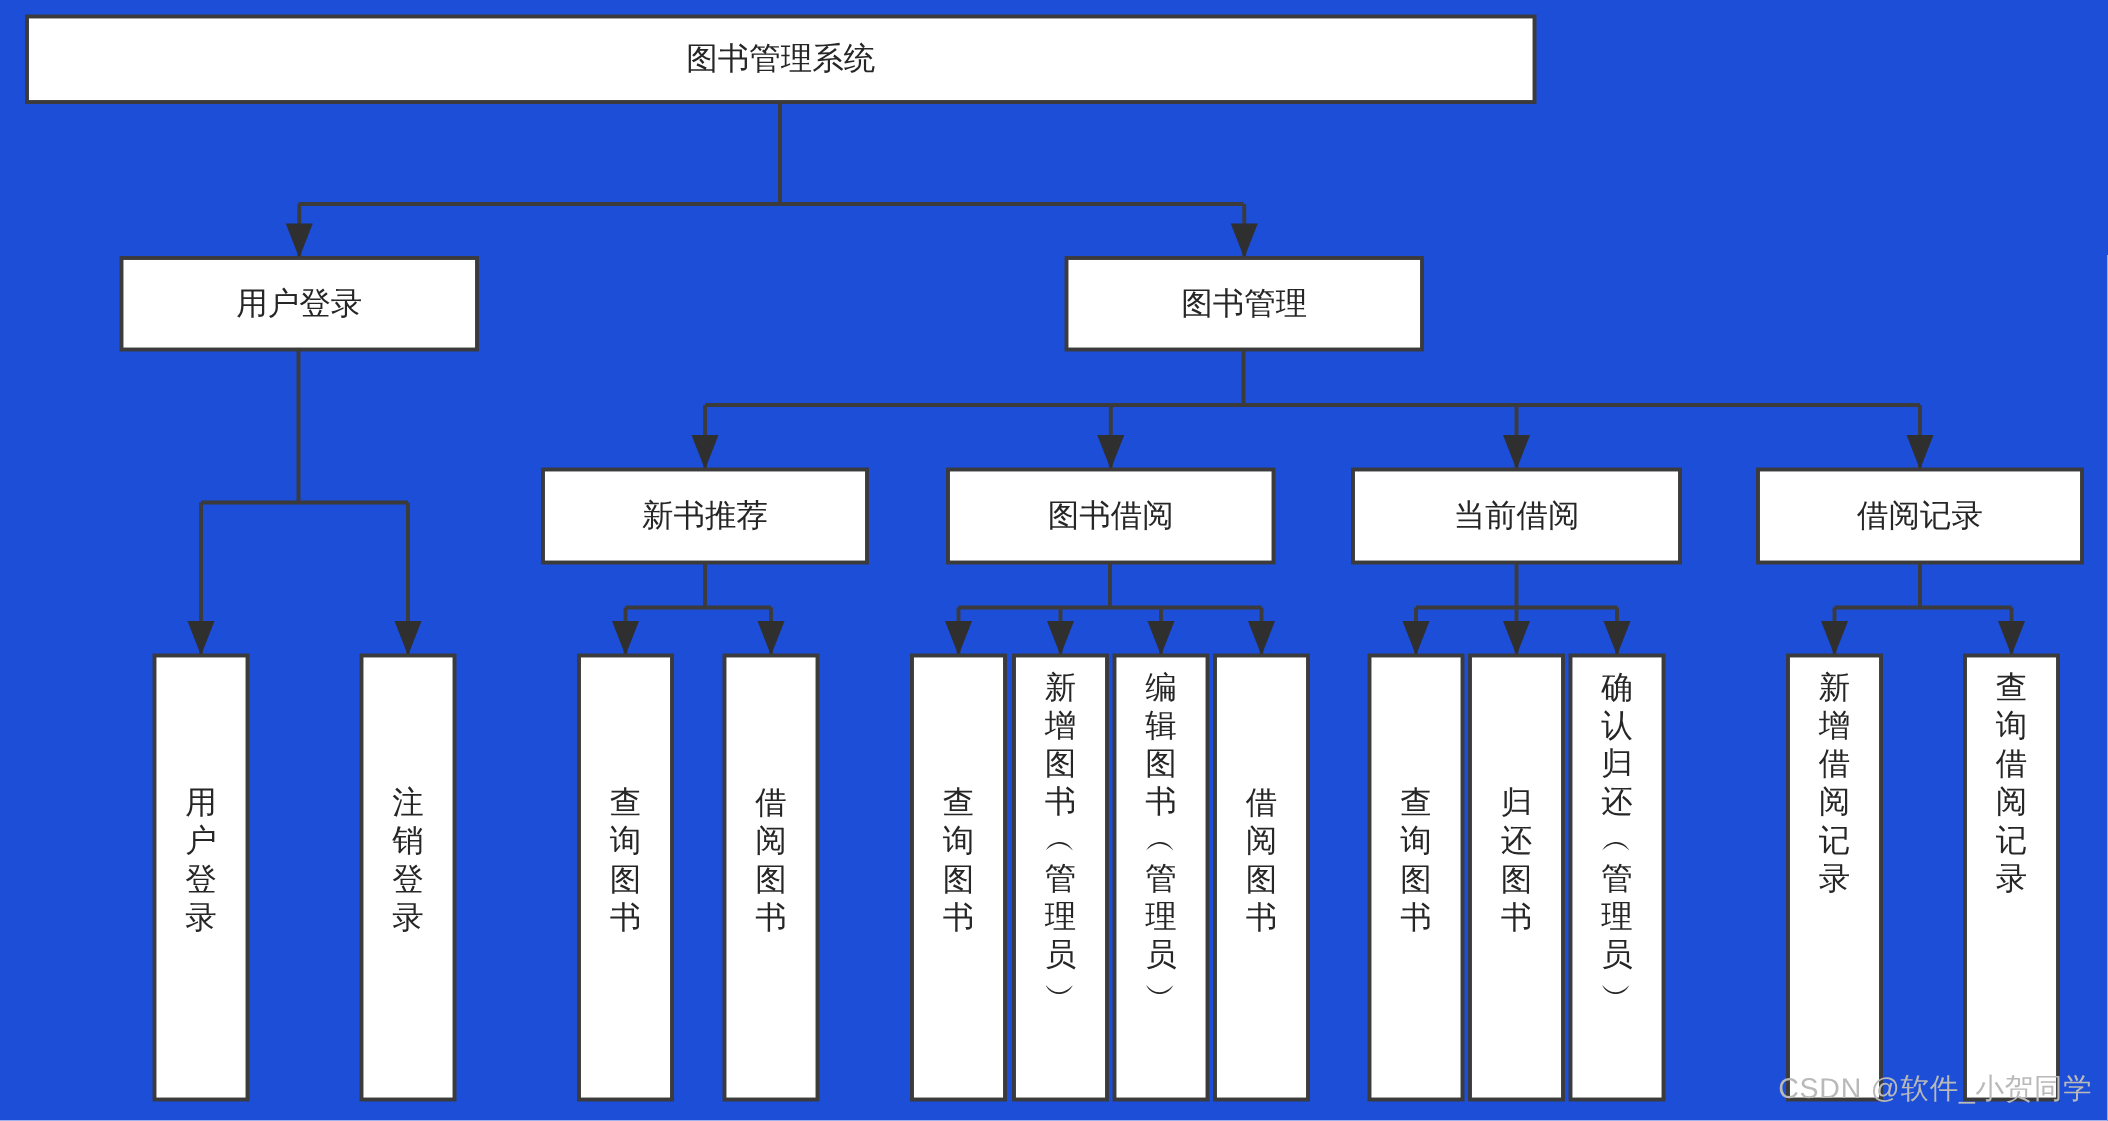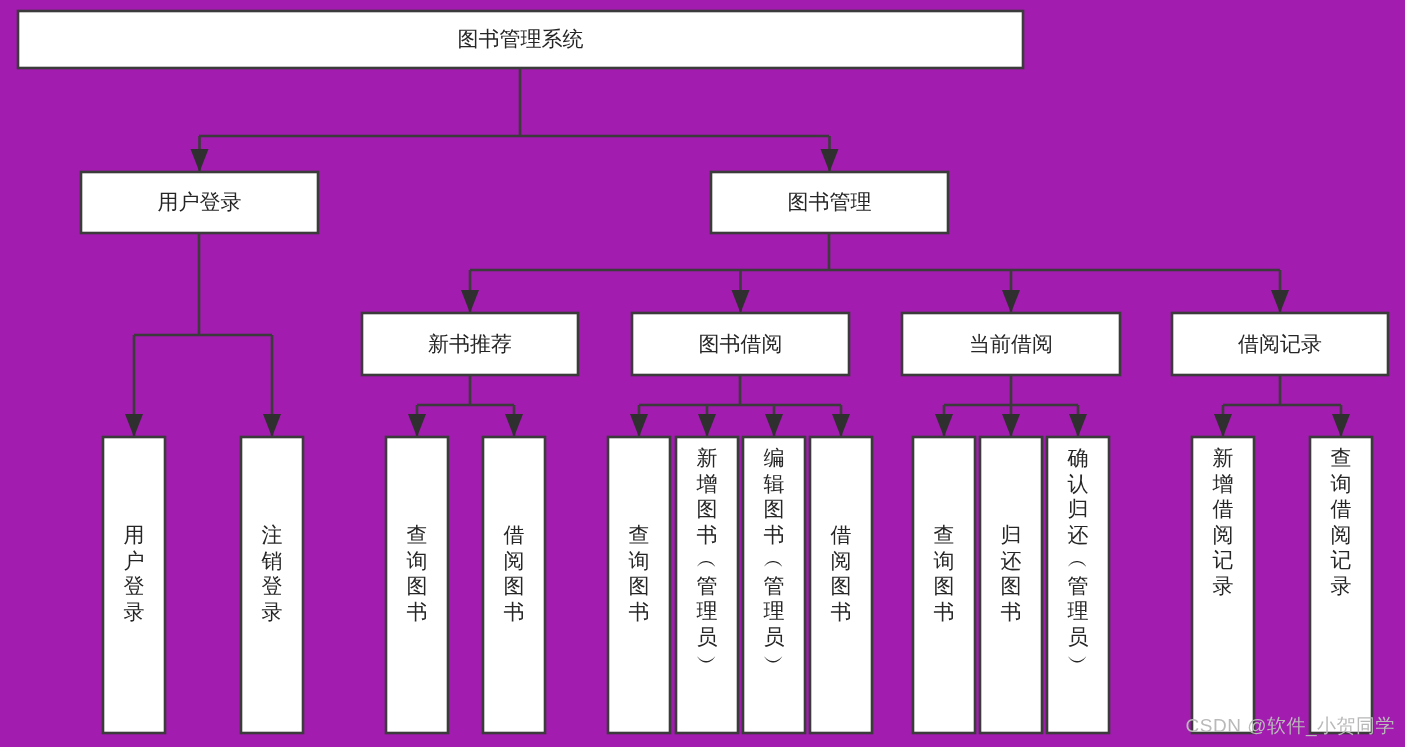--- a/index.html
+++ b/index.html
@@ -8,21 +8,21 @@
     padding: 0;
     background: #ffffff;
   }
   body {
     font-family: "Liberation Sans", "DejaVu Sans", sans-serif;
   }
   #diagram-root {
     position: relative;
     width: 1405px;
     height: 747px;
-    background: #a21caf;
+    background: #1d4ed8;
     overflow: hidden;
   }
   svg.diagram {
     position: absolute;
     left: 0;
     top: 0;
     width: 1405px;
     height: 747px;
     display: block;
   }

